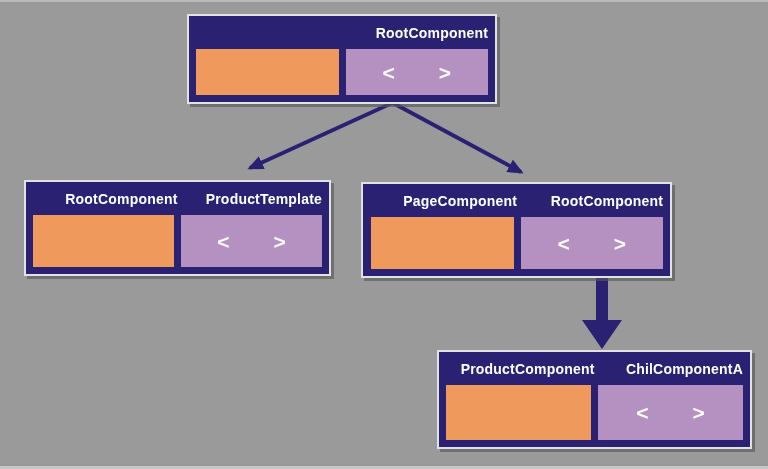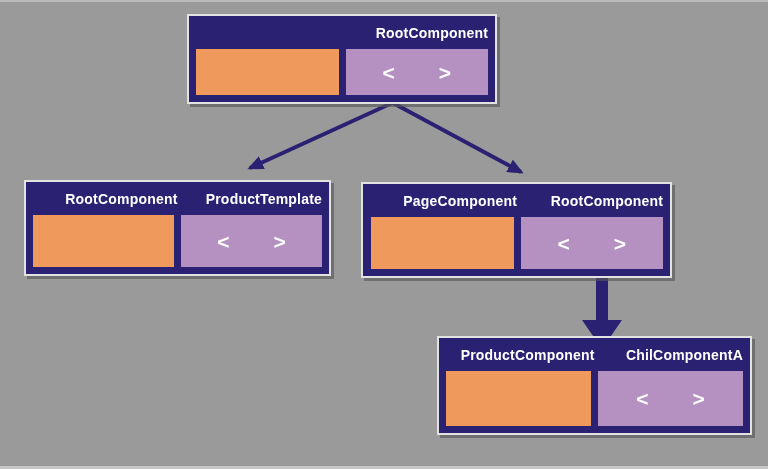--- a/index.html
+++ b/index.html
@@ -87,21 +87,21 @@
   .angle {
     color: var(--label-color);
     font-size: 21px;
     font-weight: bold;
     line-height: 1;
   }
 
   .node-root    { left: 187px; top: 14px;  width: 310px; height: 90px; }
   .node-childa  { left: 24px;  top: 180px; width: 307px; height: 96px; }
   .node-page    { left: 361px; top: 182px; width: 311px; height: 96px; padding-left: 8px; }
-  .node-product { left: 437px; top: 336px; width: 315px; height: 99px; }
+  .node-product { left: 437px; top: 350px; width: 315px; height: 99px; }
 </style>
 </head>
 <body>
 
 <div class="canvas">
   <div class="edge-top"></div>
 
   <svg class="arrows" width="768" height="469" viewBox="0 0 768 469" aria-hidden="true">
     <defs>
       <marker id="ah" markerUnits="userSpaceOnUse" markerWidth="16" markerHeight="14" refX="13" refY="7" orient="auto">

